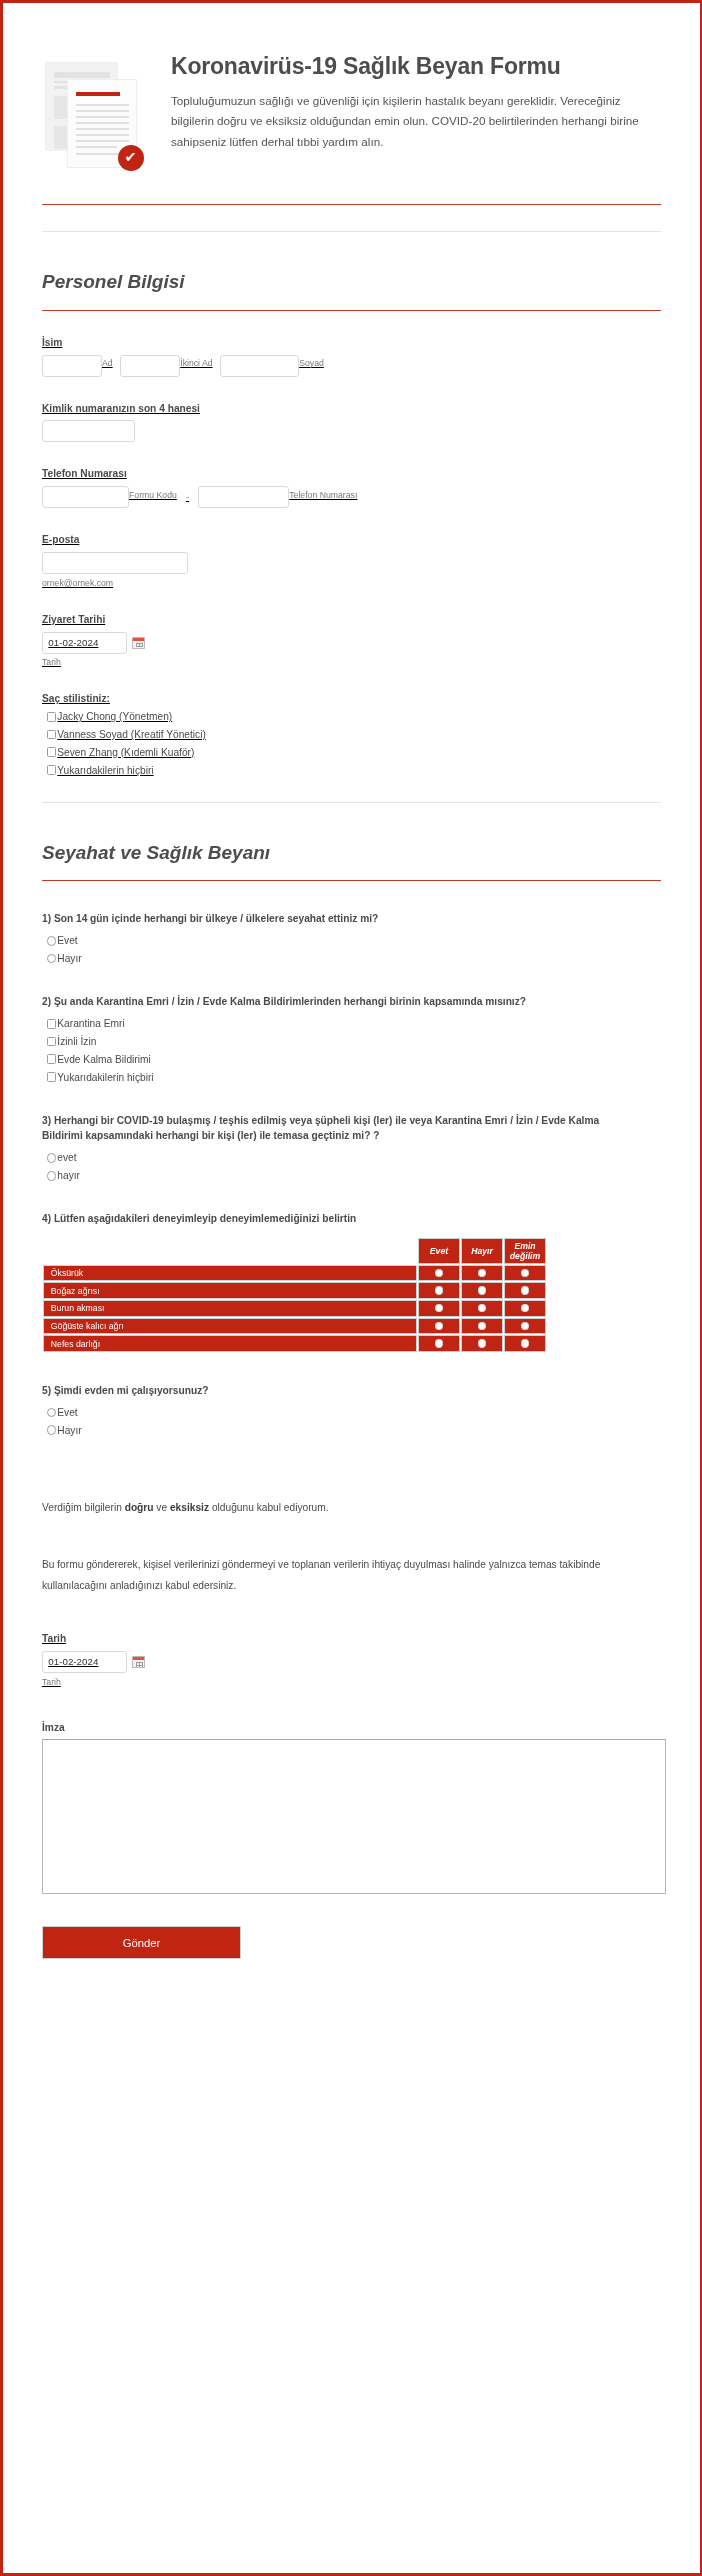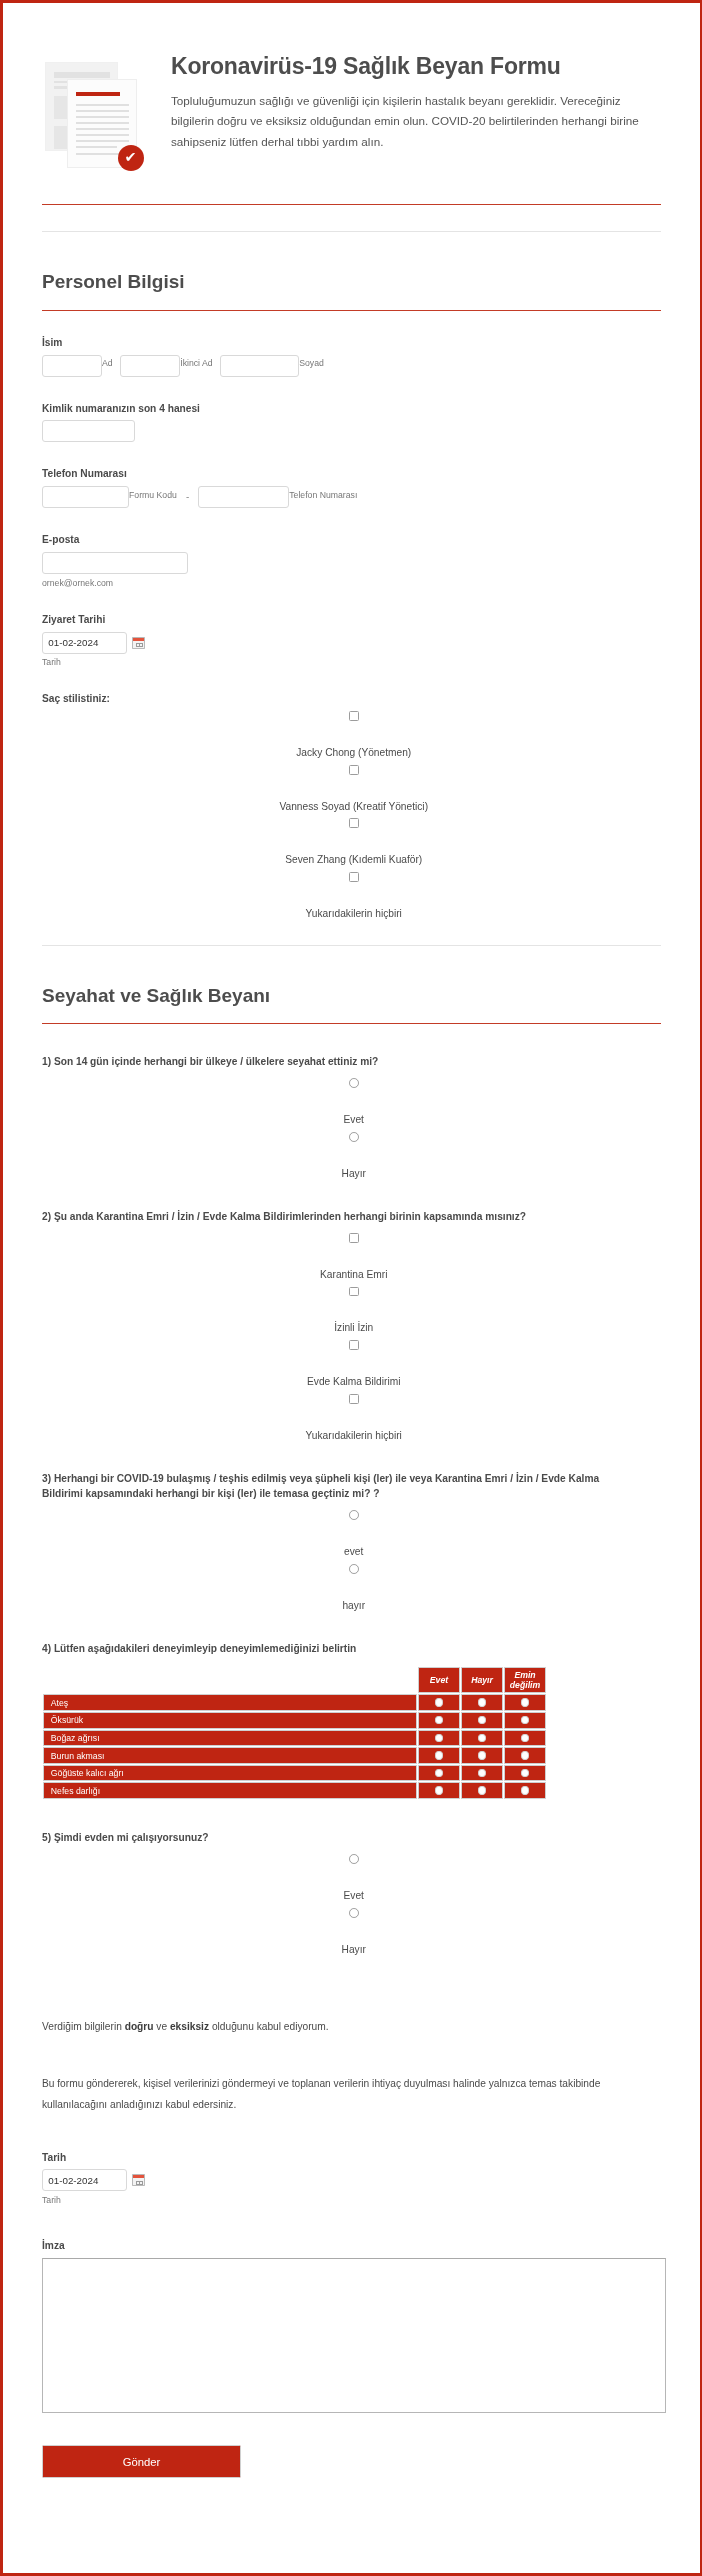--- a/index.html
+++ b/index.html
@@ -90,22 +90,23 @@
 
   .rule-red { border: 0; border-top: 1.5px solid #c33b26; margin: 7.6px 0 0 0; }
   .rule-grey { border: 0; border-top: 0.8px solid #e4e4e4; margin: 26px 0 0 0; }
 
   
   .section-title {
     font-size: 19px;
     font-weight: bold;
     color: #4d4d4d;
     margin: 39px 0 16.6px 0;
-  }
-  .field-block { margin-top: 26px; }
+    font-style: italic;
+  }
+  .field-block { margin-top: 26px; text-decoration: underline; }
   .field-block:first-child { margin-top: 23px; }
   .field-label {
     font-size: 10.2px;
     font-weight: bold;
     color: #4a4a4a;
     margin-bottom: 6.8px;
   }
   .sub-label {
     font-size: 8.7px;
     color: #777777;
@@ -160,25 +161,24 @@
       repeating-linear-gradient(to right, #9a9a9a 0 1.5px, transparent 1.5px 3px),
       repeating-linear-gradient(to bottom, #9a9a9a 0 1.5px, transparent 1.5px 3px);
     background-size: 3px 3px;
   }
 
   
   .choice-list { margin-top: 3px; }
   .choice {
     display: flex;
     align-items: center;
-    gap: 26px;
+    gap: 1px;
     margin: 0 0 6.8px 4.5px;
     font-size: 10.2px;
     color: #4a4a4a;
-    flex-direction: column;
   }
   .box {
     width: 9.8px; height: 9.8px;
     border: 0.8px solid #9c9c9c;
     border-radius: 1.5px;
     background: #fff;
     flex: 0 0 9.8px;
   }
   .radio {
     width: 9.8px; height: 9.8px;
@@ -465,26 +465,20 @@
         <thead>
           <tr>
             <th class="corner"></th>
             <th class="col-head">Evet</th>
             <th class="col-head">Hayır</th>
             <th class="col-head">Emin değilim</th>
           </tr>
         </thead>
         <tbody>
           <tr>
-            <td class="row-head">Ateş</td>
-            <td class="cell"><span class="cell-radio"></span></td>
-            <td class="cell"><span class="cell-radio"></span></td>
-            <td class="cell"><span class="cell-radio"></span></td>
-          </tr>
-          <tr>
             <td class="row-head">Öksürük</td>
             <td class="cell"><span class="cell-radio"></span></td>
             <td class="cell"><span class="cell-radio"></span></td>
             <td class="cell"><span class="cell-radio"></span></td>
           </tr>
           <tr>
             <td class="row-head">Boğaz ağrısı</td>
             <td class="cell"><span class="cell-radio"></span></td>
             <td class="cell"><span class="cell-radio"></span></td>
             <td class="cell"><span class="cell-radio"></span></td>

